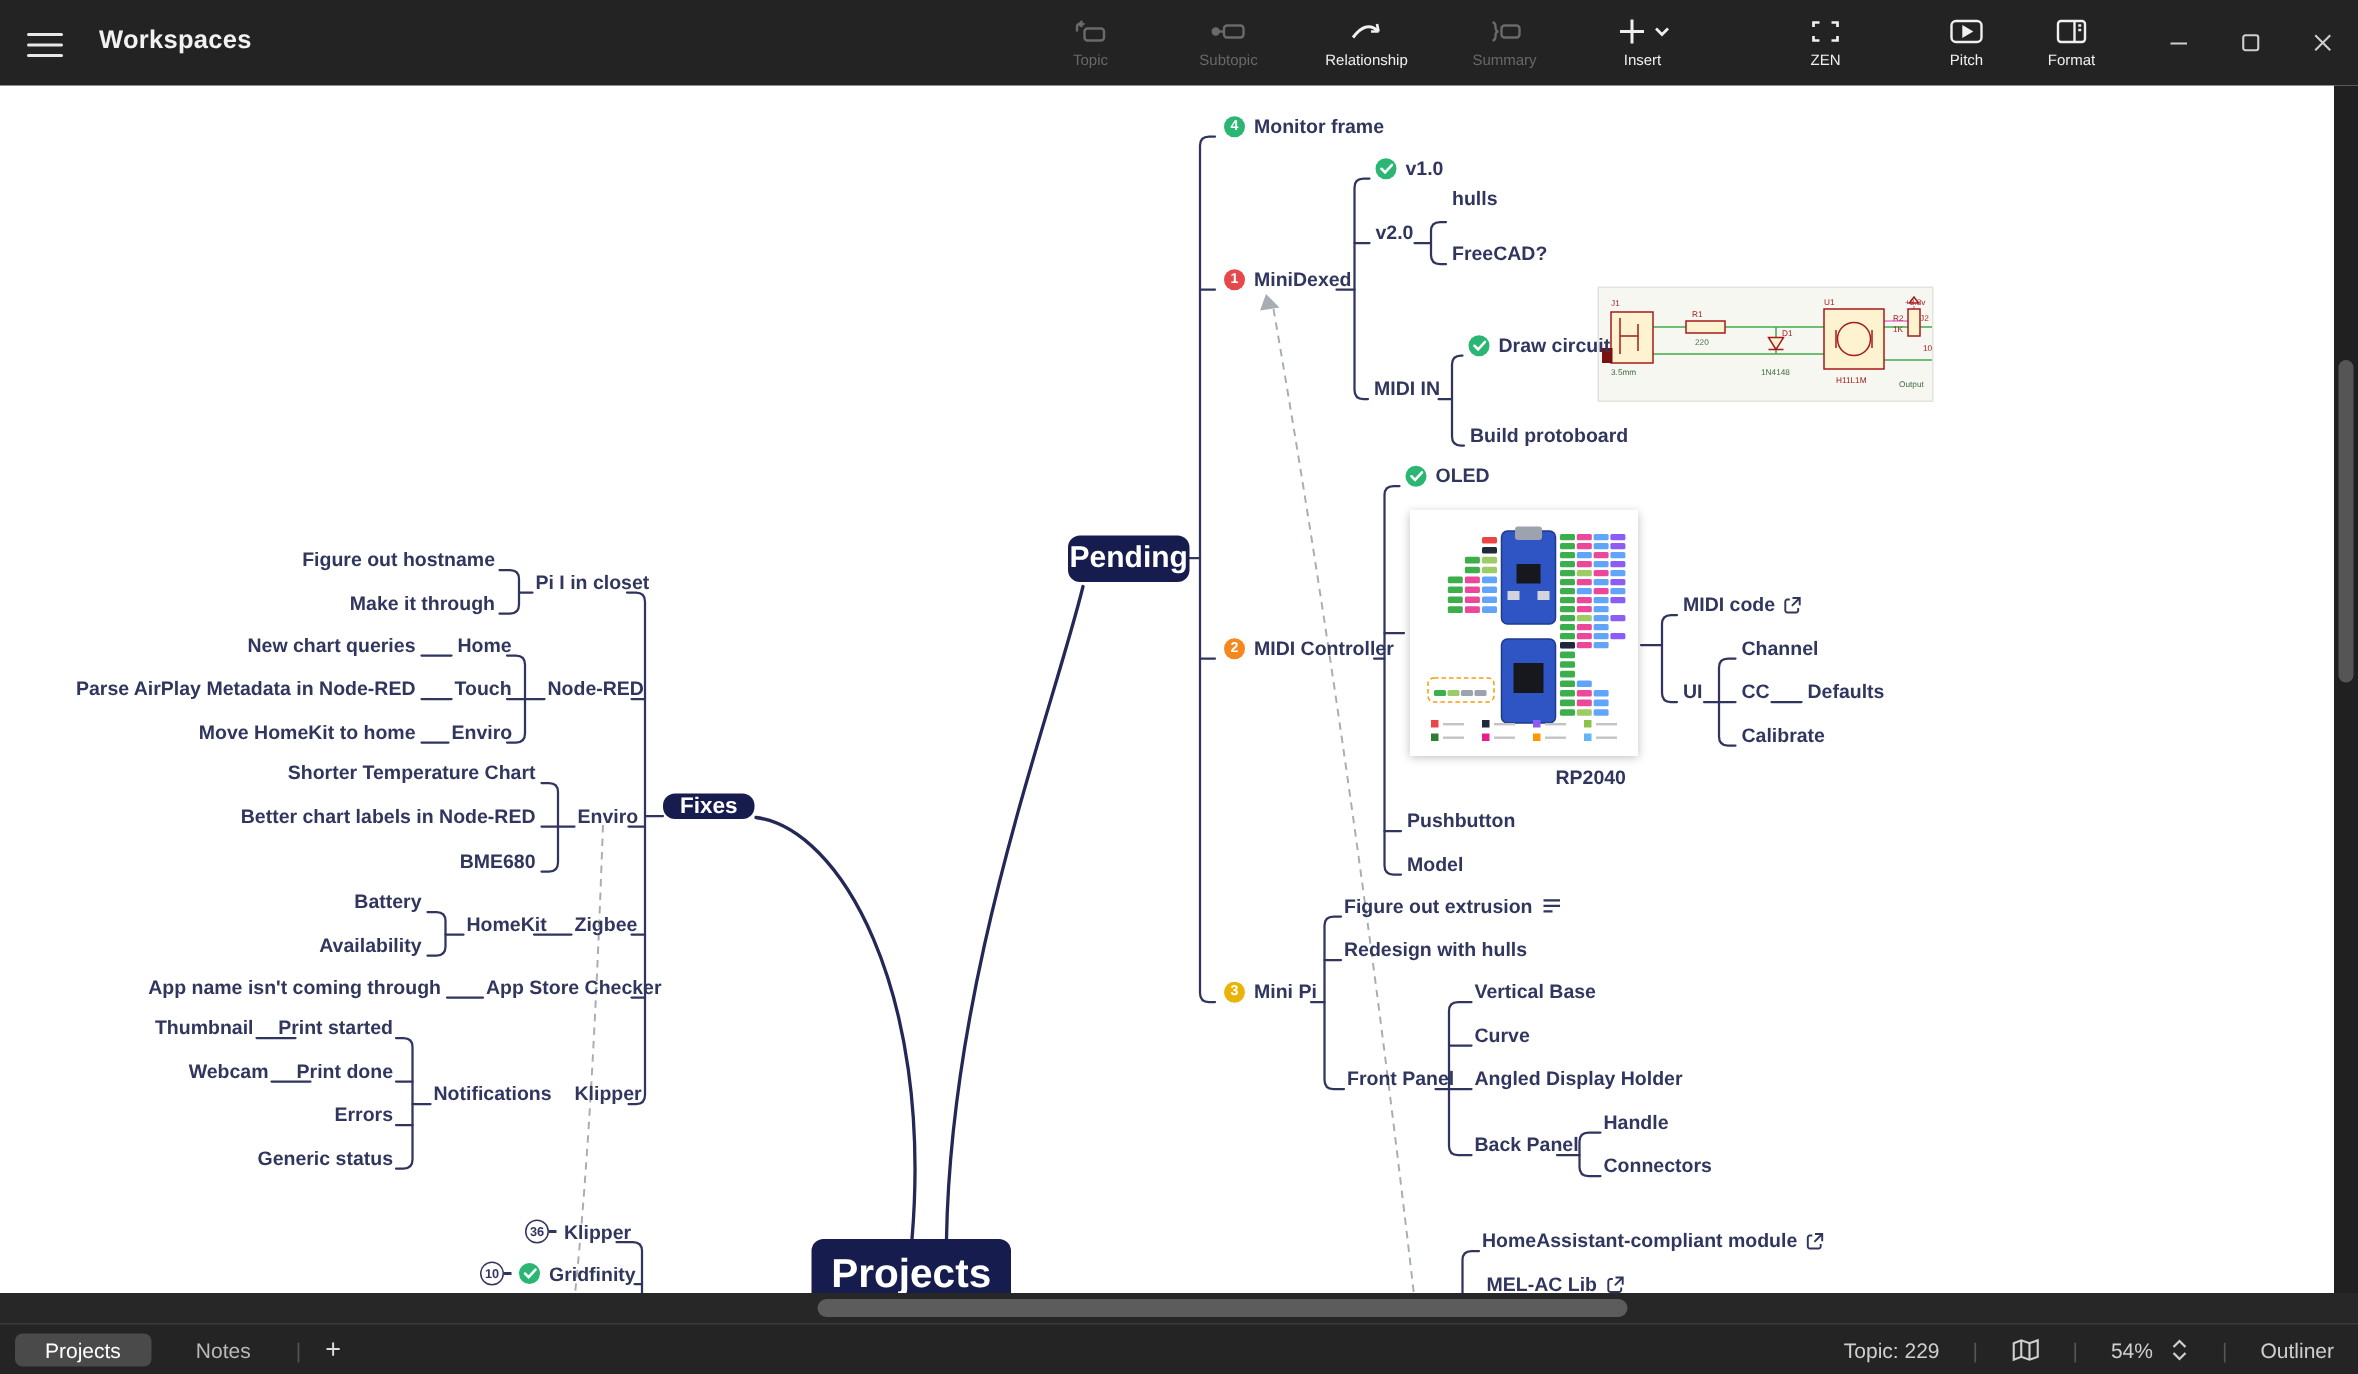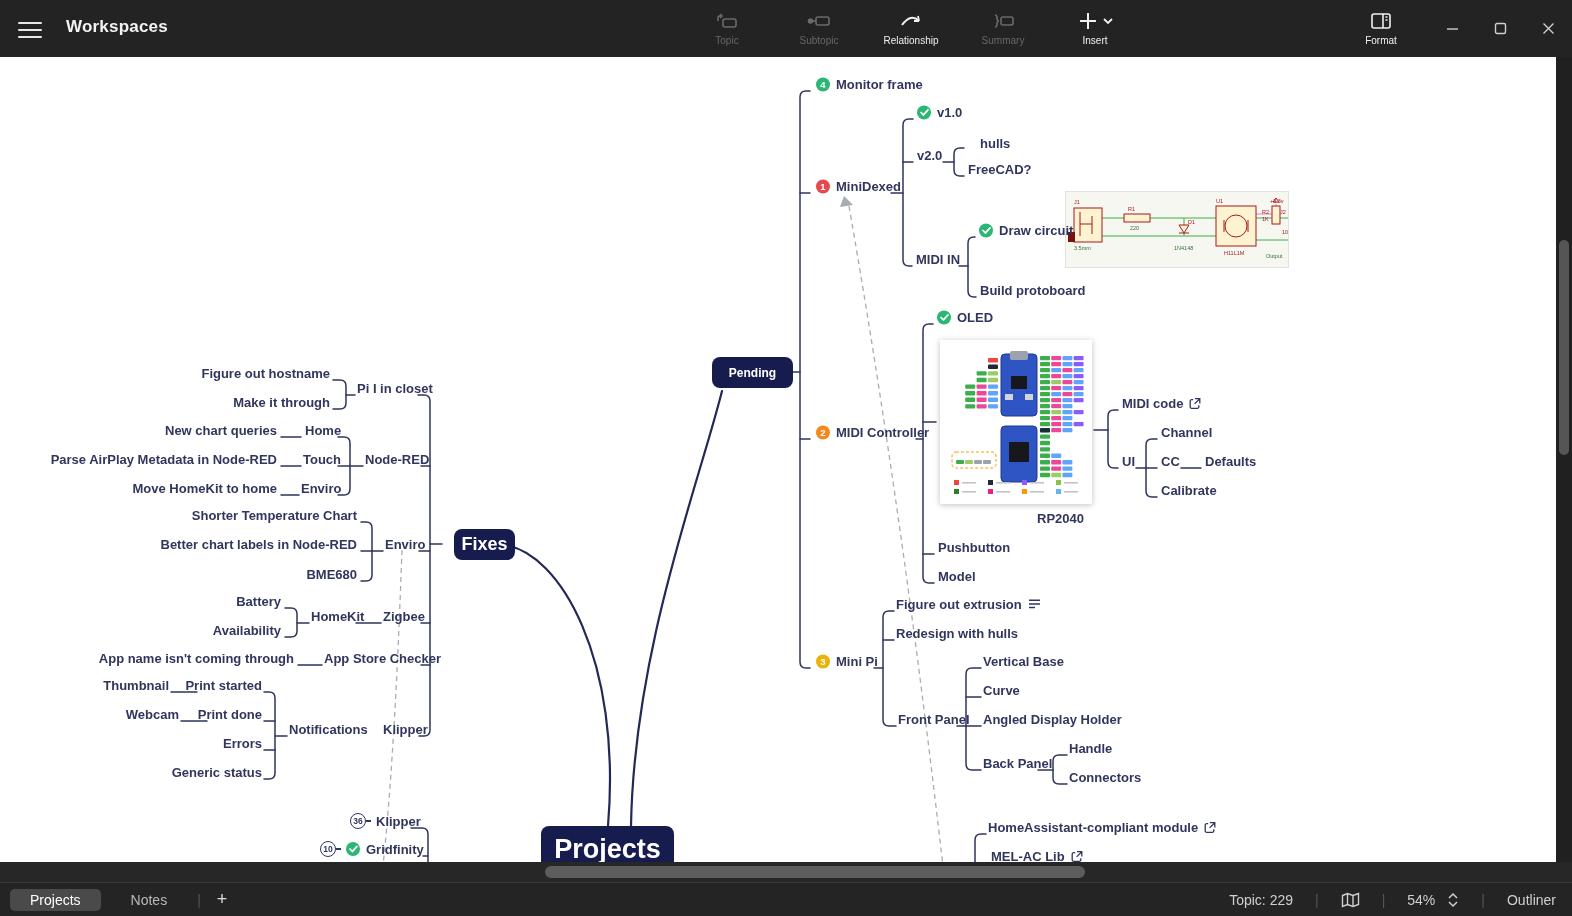--- a/index.html
+++ b/index.html
@@ -316,22 +316,22 @@
             <rect x="50" y="145" width="14" height="1.6" fill="#c4c4c4"></rect>
             <rect x="76" y="143" width="5" height="5" fill="#ff9800"></rect>
             <rect x="84" y="145" width="14" height="1.6" fill="#c4c4c4"></rect>
             <rect x="110" y="143" width="5" height="5" fill="#64b5f6"></rect>
             <rect x="118" y="145" width="14" height="1.6" fill="#c4c4c4"></rect>
           </g>
     </svg>
   </div>
 
   <div class="main-node" style="left:541px;top:826px;width:133px;height:46px;font-size:27px;">Projects</div>
-  <div class="main-node" style="left:442px;top:529px;width:61px;height:31px;font-size:18px;margin-left:12px;">Fixes</div>
-  <div class="main-node" style="left:712px;top:357px;width:81px;height:31px;font-size:12px;">Pending</div>
+  <div class="main-node" style="left:442px;top:529px;width:61px;height:17px;font-size:15px;">Fixes</div>
+  <div class="main-node" style="left:712px;top:357px;width:81px;height:31px;font-size:20px;">Pending</div>
 
   <div id="topics">
         <div class="topic anchor-r" style="left: 330px; top: 373px;">
           <span>Figure out hostname</span>
         </div>
         <div class="topic anchor-r" style="left: 330px; top: 402px;">
           <span>Make it through</span>
         </div>
         <div class="topic" style="left: 357px; top: 388px;">
           <span>Pi I in closet</span>
@@ -432,21 +432,21 @@
           <span class="badge-check">
             <svg width="9" height="8" viewBox="0 0 9 8">
               <path d="M1 4 L3.4 6.4 L8 1.4" fill="none" stroke="#fff" stroke-width="1.7" stroke-linecap="round"></path>
             </svg>
           </span>
           <span>v1.0</span>
         </div>
         <div class="topic" style="left: 917px; top: 155px;">
           <span>v2.0</span>
         </div>
-        <div class="topic" style="left: 968px; top: 143px; margin-left: 12px;">
+        <div class="topic" style="left: 968px; top: 132px;">
           <span>hulls</span>
         </div>
         <div class="topic" style="left: 968px; top: 169px;">
           <span>FreeCAD?</span>
         </div>
         <div class="topic" style="left: 816px; top: 186px;">
           <span class="badge-priority" style="background: rgb(229, 72, 77);">1</span>
           <span>MiniDexed</span>
         </div>
         <div class="topic" style="left: 916px; top: 259px;">
@@ -613,20 +613,39 @@
       <span class="glyph">
         <svg width="36" height="22" viewBox="0 0 36 22" fill="none" stroke="#f0f0f0" stroke-width="2">
           <path d="M11 3 V19 M3 11 H19"></path>
               <path d="M27 9 l4 4 4 -4" stroke-width="1.8"></path>
             </svg>
       </span>
           <span class="lbl">Insert</span>
     </div>
   </div>
 
+  <div class="tb-right">
+    <div class="tb-tool">
+      <span class="glyph">
+        <svg width="22" height="20" viewBox="0 0 22 20" fill="none" stroke="#f0f0f0" stroke-width="1.8">
+          <path d="M3 7 V4 H7 M15 4 H19 V7 M19 13 V16 H15 M7 16 H3 V13"></path>
+            </svg>
+      </span>
+          <span class="lbl">ZEN</span>
+    </div>
+    <div class="tb-tool">
+      <span class="glyph">
+        <svg width="24" height="20" viewBox="0 0 24 20" fill="none" stroke="#f0f0f0" stroke-width="1.6">
+          <rect x="2" y="3" width="20" height="14" rx="3"></rect>
+              <path d="M10 7 l5 3 -5 3 z" fill="#f0f0f0"></path>
+            </svg>
+      </span>
+          <span class="lbl">Pitch</span>
+    </div>
+  </div>
   <div class="tb-tool" style="position:absolute;left:1342px;top:6px;">
     <span class="glyph">
       <svg width="22" height="20" viewBox="0 0 22 20" fill="none" stroke="#f0f0f0" stroke-width="1.6">
         <rect x="2" y="3" width="18" height="14" rx="2"></rect>
             <path d="M13 3 V17"></path>
             <path d="M15.5 6 h2 M15.5 9 h2"></path>
           </svg>
     </span>
         <span class="lbl">Format</span>
   </div>

